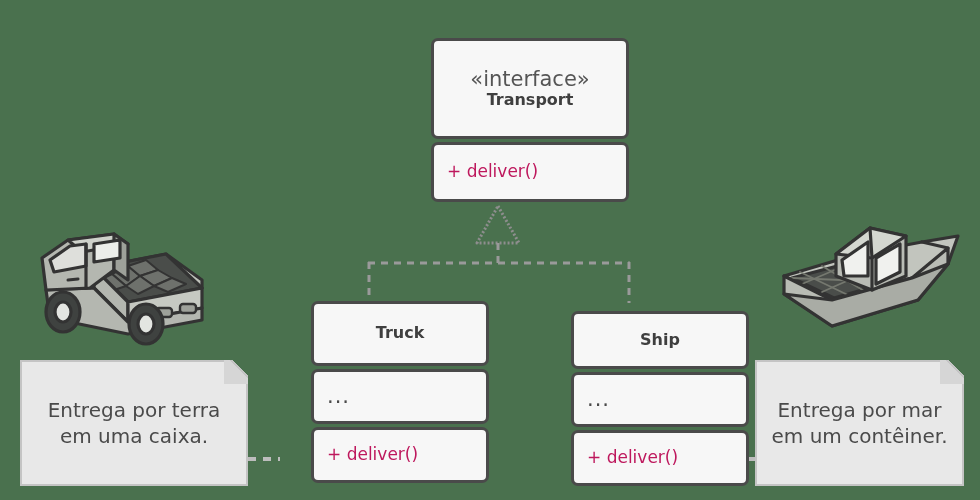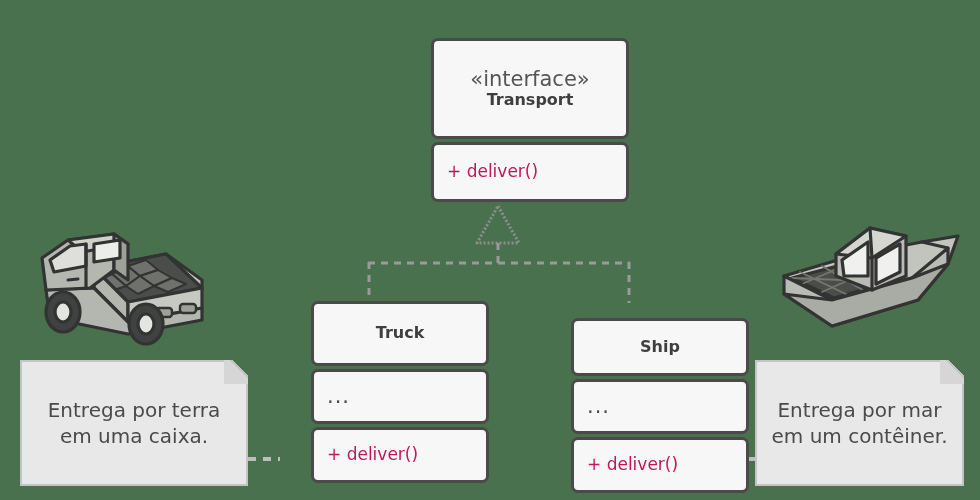--- a/index.html
+++ b/index.html
@@ -71,21 +71,21 @@
   #interface-box .hdr { height: 101px; }
   #interface-box .ops { height: 60px; }
 
   
   #truck-box { left: 280px; top: 301px; width: 178px; }
   #truck-box .hdr { height: 65px; }
   #truck-box .attrs { height: 55px; }
   #truck-box .ops { height: 56px; }
 
   
-  #ship-box { left: 540px; top: 318px; width: 178px; justify-content: center; }
+  #ship-box { left: 540px; top: 311px; width: 178px; justify-content: center; }
   #ship-box .hdr { height: 58px; }
   #ship-box .attrs { height: 55px; }
   #ship-box .ops { height: 56px; }
 
   
   #connectors {
     position: absolute;
     left: 0; top: 0;
     width: 980px; height: 500px;
     pointer-events: none;

